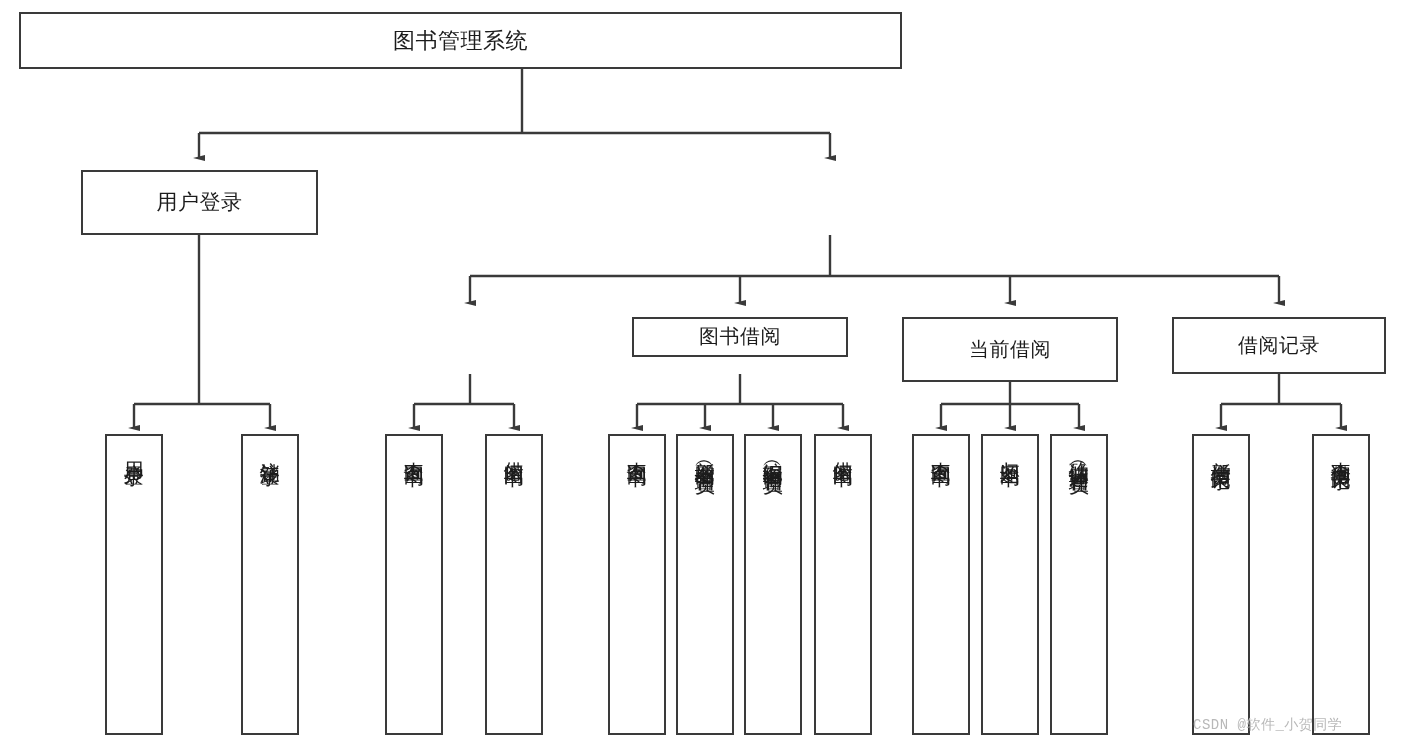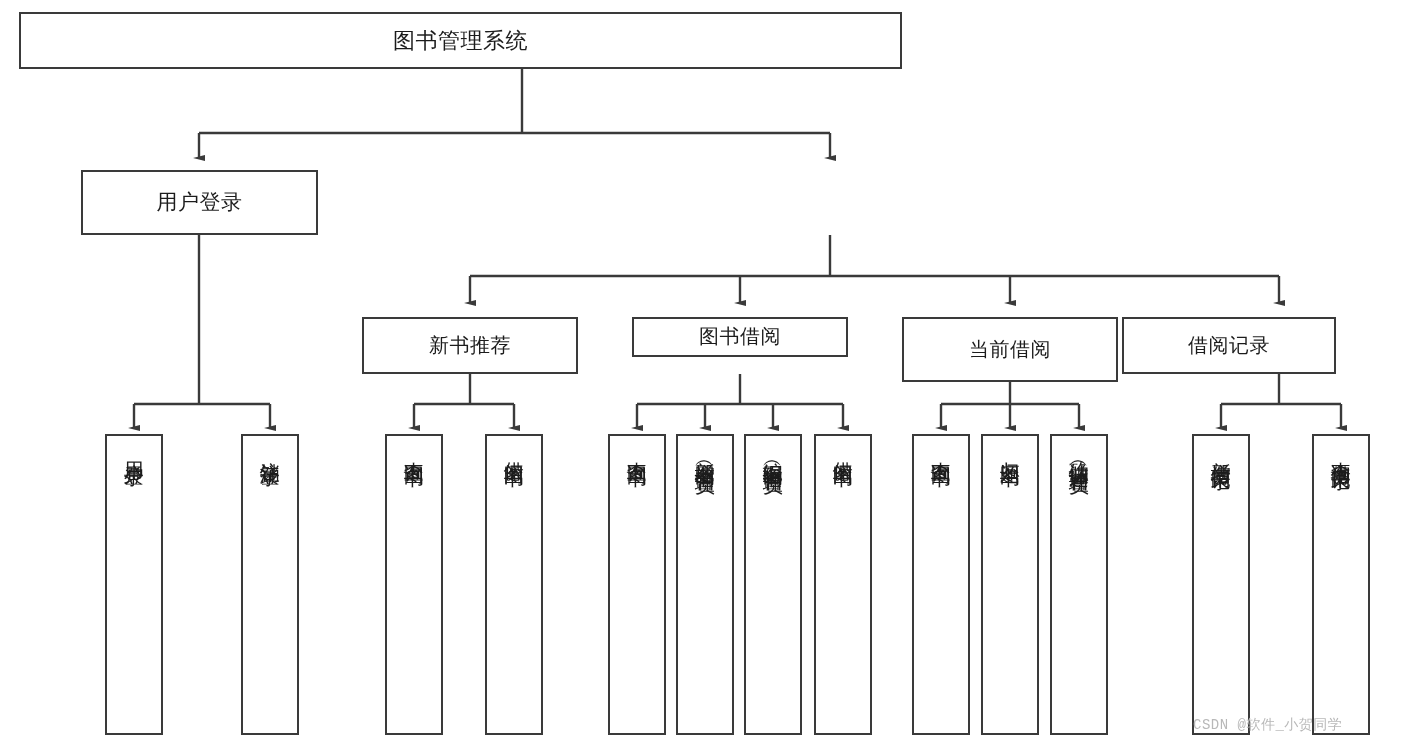--- a/index.html
+++ b/index.html
@@ -127,30 +127,27 @@
   </svg>
 
   <div class="node root" style="left:19px; top:12px; width:883px; height:57px;">
     <span class="label">图书管理系统</span>
   </div>
 
   <div class="node level2" style="left:81px; top:170px; width:237px; height:65px;">
     <span class="label">用户登录</span>
   </div>
 
-  <div class="node level3" style="left:362px; top:317px; width:216px; height:57px;">
-    <span class="label">新书推荐</span>
-  </div>
   <div class="node level3" style="left:632px; top:317px; width:216px; height:40px;">
     <span class="label">图书借阅</span>
   </div>
   <div class="node level3" style="left:902px; top:317px; width:216px; height:65px;">
     <span class="label">当前借阅</span>
   </div>
-  <div class="node level3" style="left:1122px; top:317px; width:214px; height:57px;">
+  <div class="node level3" style="left:1172px; top:317px; width:214px; height:57px;">
     <span class="label">借阅记录</span>
   </div>
 
   <div class="node leaf" style="left:105px; top:434px; width:58px; height:301px;">
     <span class="label">用户登录</span>
   </div>
   <div class="node leaf" style="left:241px; top:434px; width:58px; height:301px;">
     <span class="label">注销登录</span>
   </div>
 

